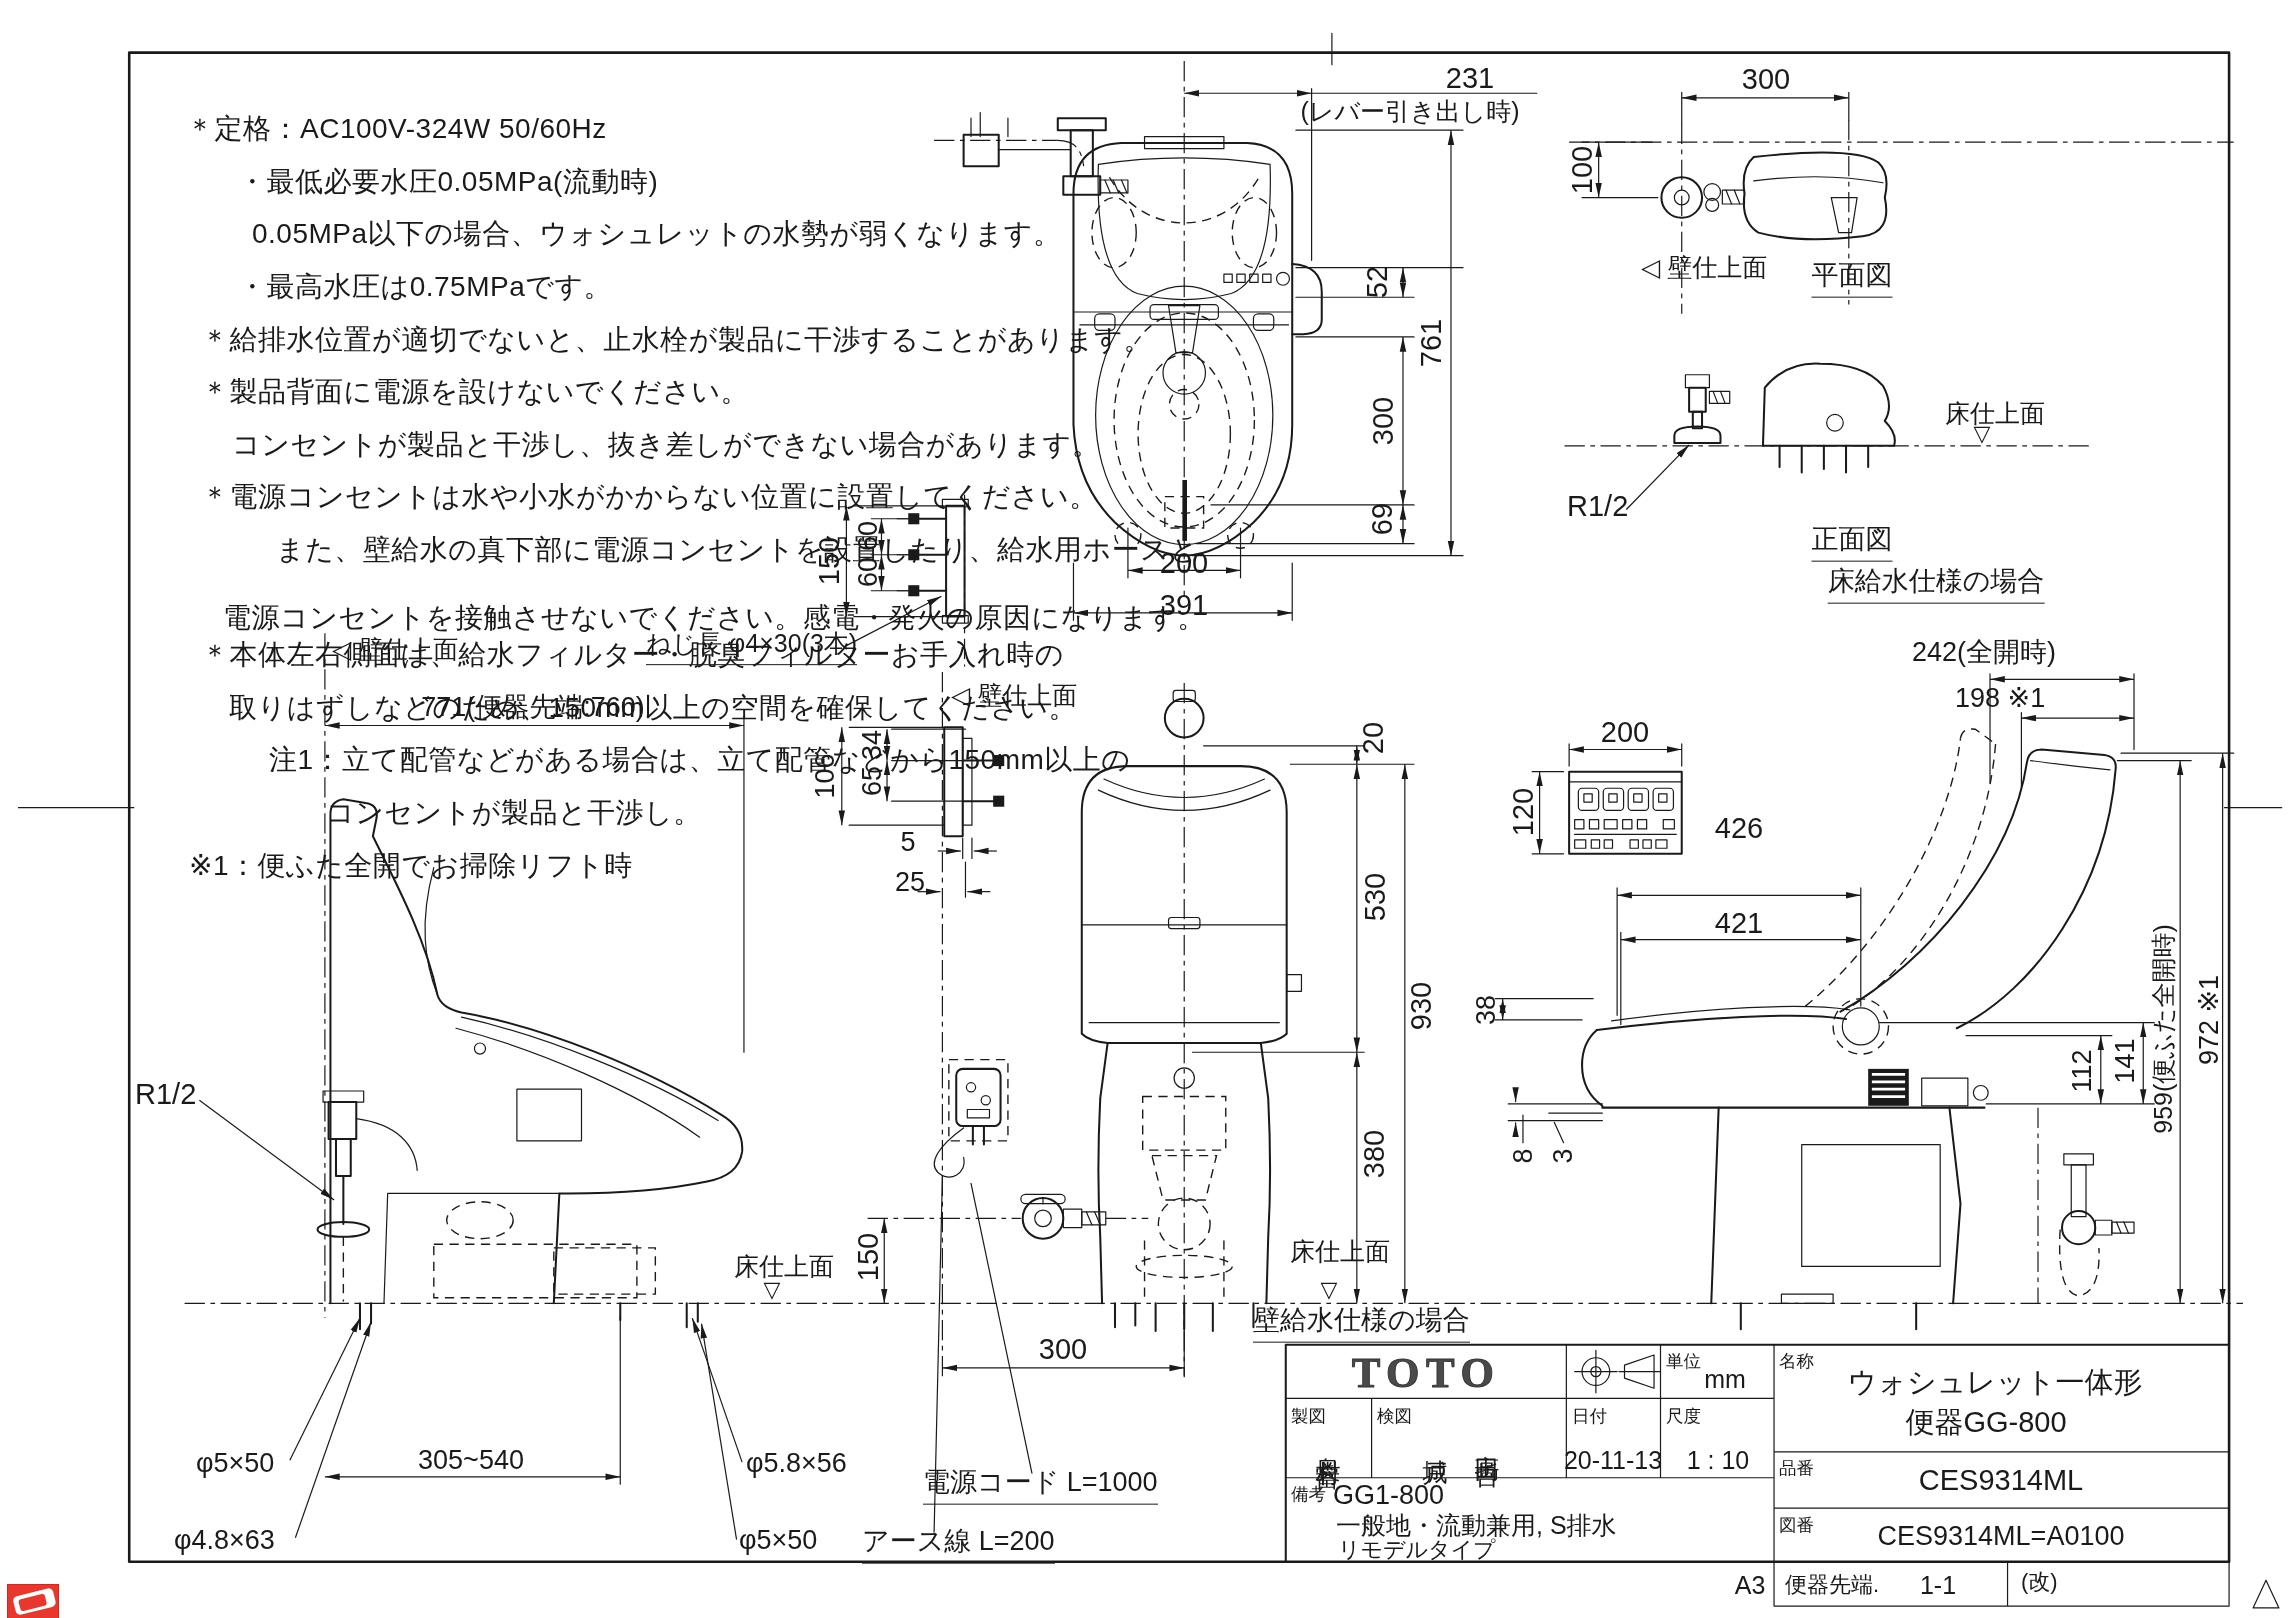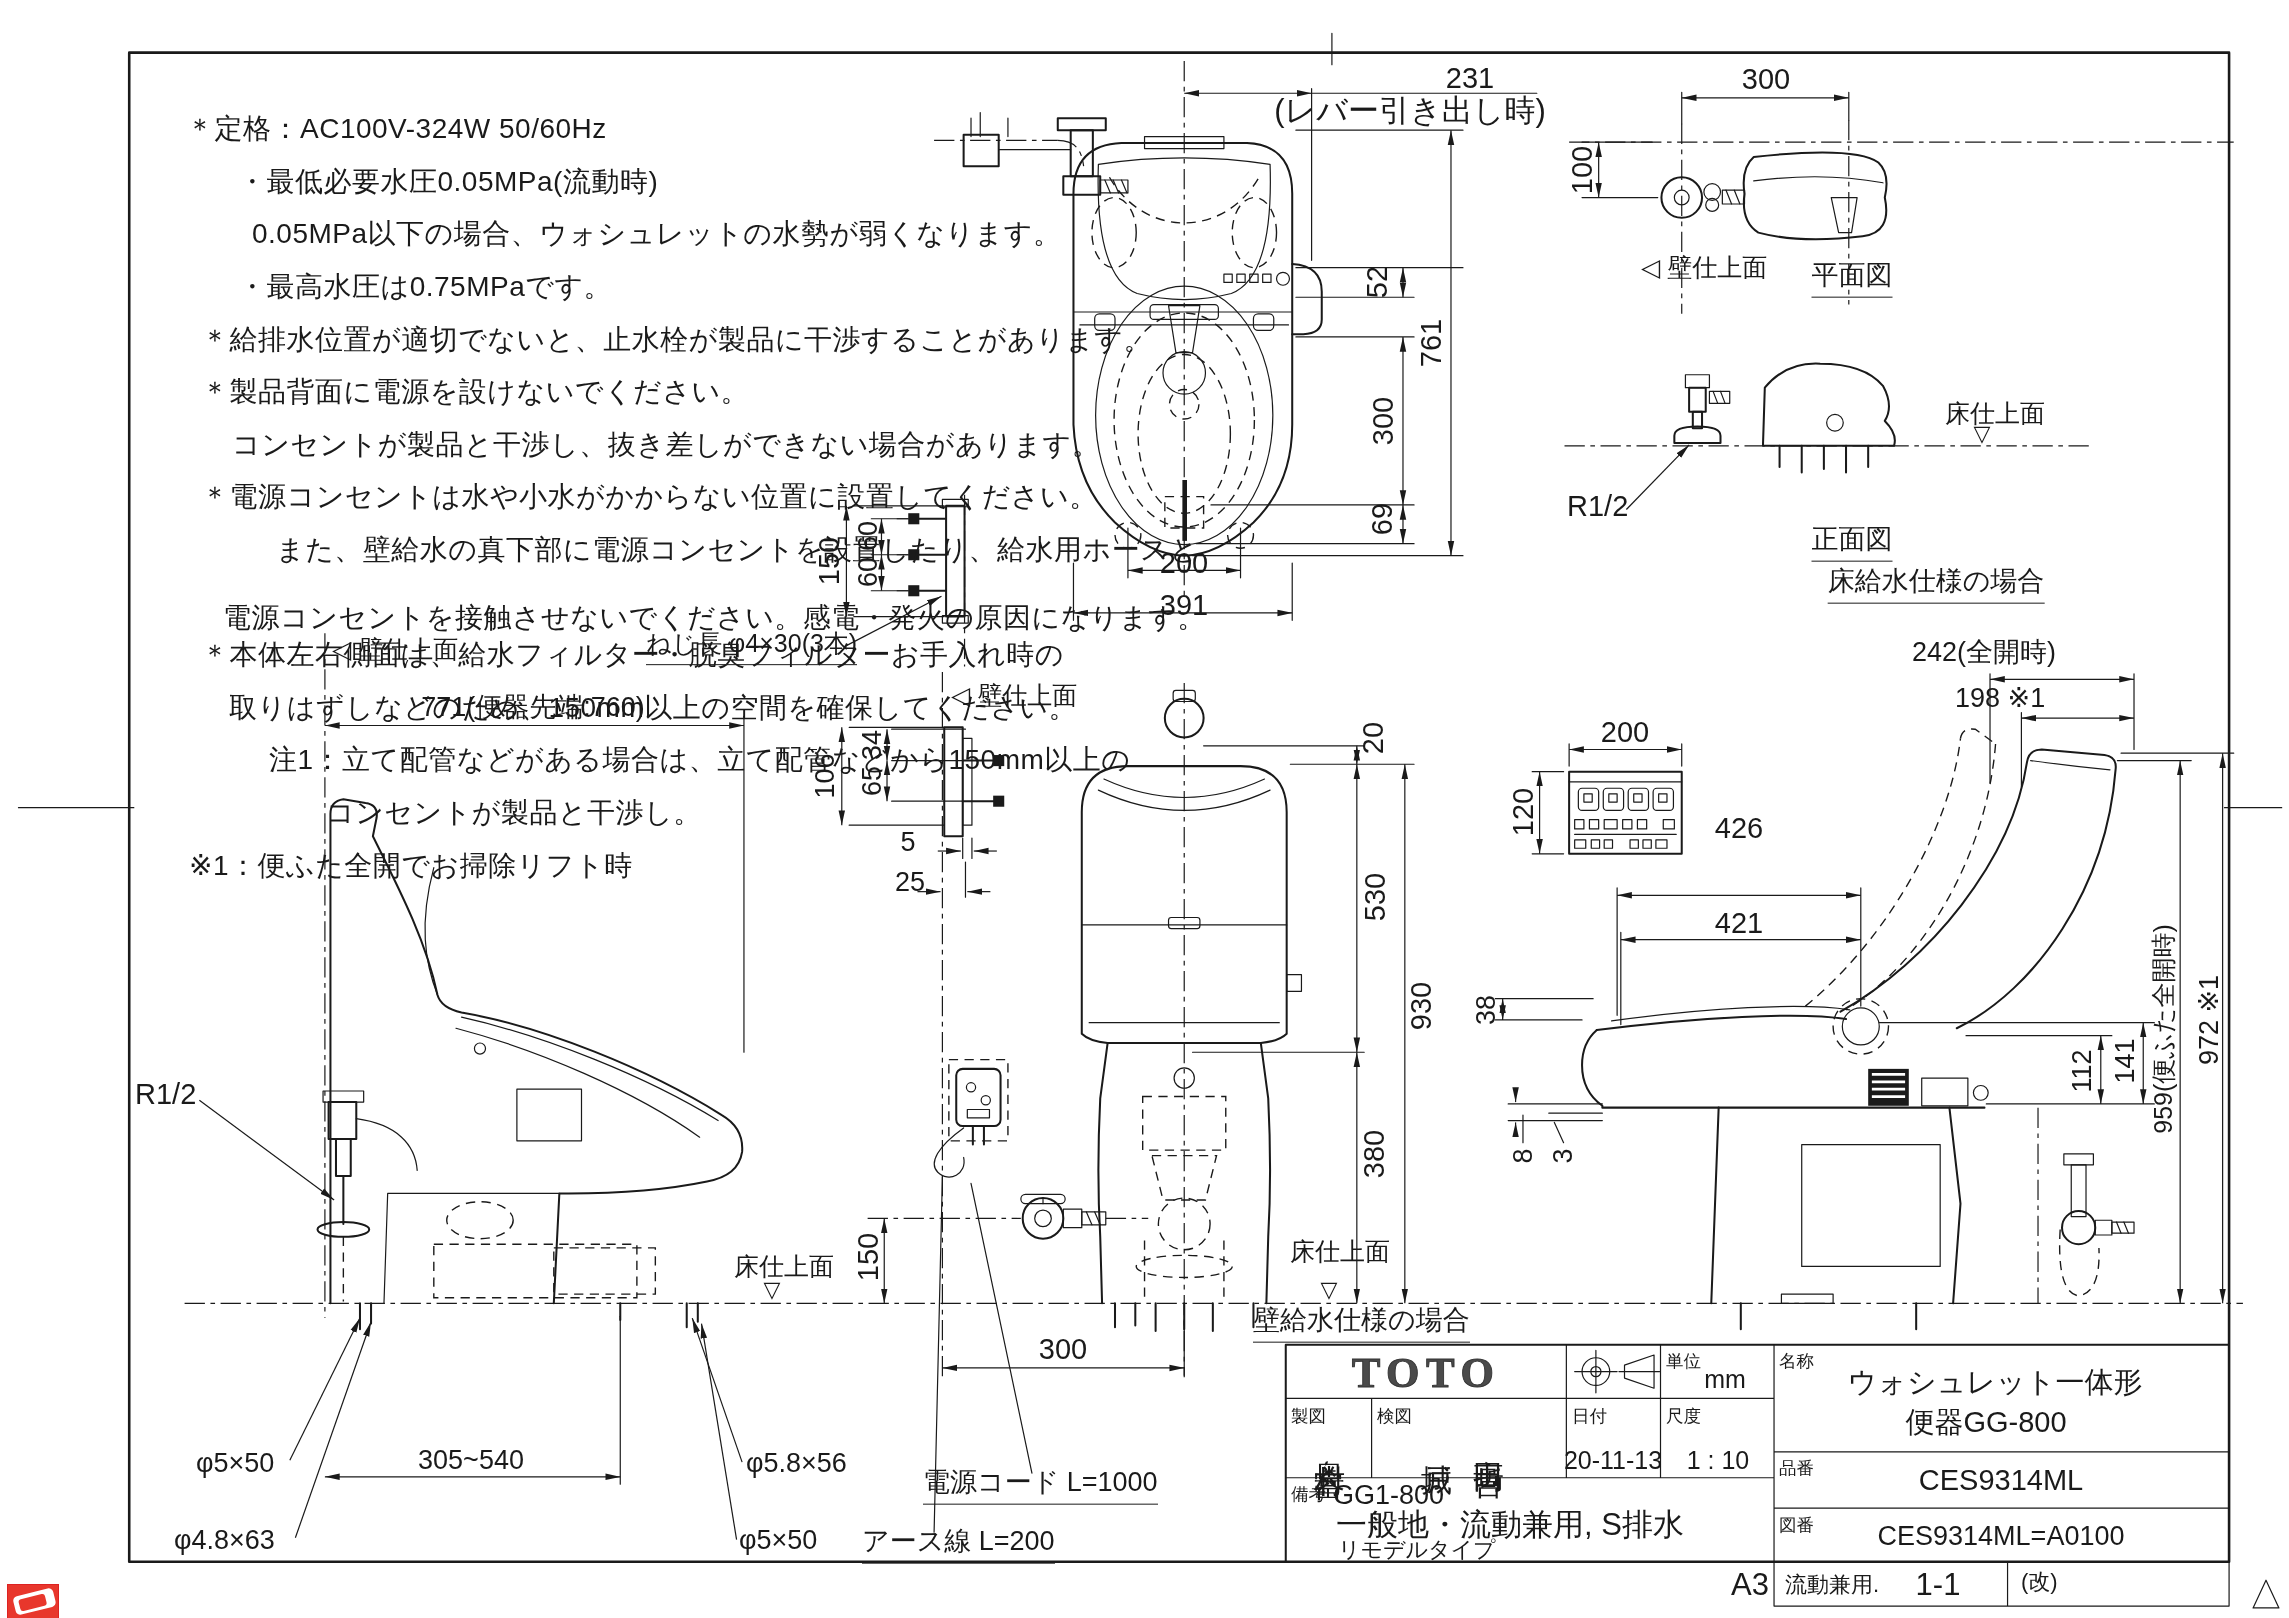--- a/index.html
+++ b/index.html
@@ -13,21 +13,21 @@
   .hd{fill:none;stroke:#1a1a1a;stroke-width:1.5;stroke-dasharray:10 7;}
   .dm{fill:none;stroke:#1a1a1a;stroke-width:1.3;marker-start:url(#a);marker-end:url(#a);}
   .ar{fill:none;stroke:#1a1a1a;stroke-width:1.3;marker-end:url(#a);}
   .fill{fill:#1a1a1a;stroke:none;}
   .lbl,.lbll,.lblr{position:absolute;white-space:nowrap;}
   .lbl{transform:translate(-50%,-50%);}
   .lbll{transform:translate(0,-50%);}
   .lblr{width:0;height:0;}
   .lblr>span{display:inline-block;white-space:nowrap;transform:translate(-50%,-50%) rotate(-90deg);}
   .u{border-bottom:1.6px solid #1a1a1a;padding-bottom:3.7px;}
-  .f31{font-size:29px;} .f29{font-size:27px;} .f27{font-size:25px;} .f25{font-size:31px;} .f24{font-size:22px;}
+  .f31{font-size:29px;} .f29{font-size:27px;} .f27{font-size:25px;} .f25{font-size:25px;} .f24{font-size:22px;}
   .note-line{position:absolute;transform:translate(0,-50%);font-size:28px;letter-spacing:0.5px;}
   .cell-label{position:absolute;font-size:17.5px;}
   .vert{writing-mode:vertical-rl;text-orientation:upright;letter-spacing:3.7px;}
   .logo{position:absolute;transform:translate(-50%,-50%);font-family:"Liberation Serif","DejaVu Serif",serif;
         font-weight:bold;font-size:43px;letter-spacing:6.5px;color:#4a4a4a;-webkit-text-stroke:0.9px #333;}
   .redmark{position:absolute;left:7.4px;top:1584px;width:50px;height:33px;background:#e8372c;border:1.8px solid #d22;overflow:hidden;}
   .redmark>i{position:absolute;left:5.5px;top:6.5px;width:41px;height:19.4px;background:#fff;border-radius:4.6px;transform:rotate(-14deg);}
   .redmark>i>b{position:absolute;left:4.6px;top:3.7px;width:27px;height:12px;background:#e8372c;border-radius:2.8px;display:block;}
 </style>
 </head>
@@ -465,21 +465,21 @@
 <div class="lbl f27" style="left:1718px;top:1460px">1  :  10</div>
 <div class="lbl f27" style="left:1725px;top:1379px">mm</div>
 <div class="lbll f29" style="left:1333px;top:1495px">GG1-800</div>
 <div class="lbll f25" style="left:1336px;top:1525px">一般地・流動兼用, S排水</div>
 <div class="lbll f24" style="left:1338px;top:1550px">リモデルタイプ</div>
 <div class="lbl f31" style="left:1995px;top:1383px">ウォシュレット一体形</div>
 <div class="lbl f31" style="left:1986px;top:1423px">便器GG-800</div>
 <div class="lbl f31" style="left:2001px;top:1480px">CES9314ML</div>
 <div class="lbl f29" style="left:2001px;top:1536px">CES9314ML=A0100</div>
 <div class="lbl f25" style="left:1750px;top:1585px">A3</div>
-<div class="lbll f24" style="left:1785px;top:1585px">流動兼用.</div>
+<div class="lbll f24" style="left:1785px;top:1585px">便器先端.</div>
 <div class="lbl f25" style="left:1938px;top:1585px">1-1</div>
 <div class="lbll f24" style="left:2021px;top:1582px">(改)</div>
 
 <div class="redmark">
       <i>
         <b></b>
       </i>
     </div>
 
 </div>

